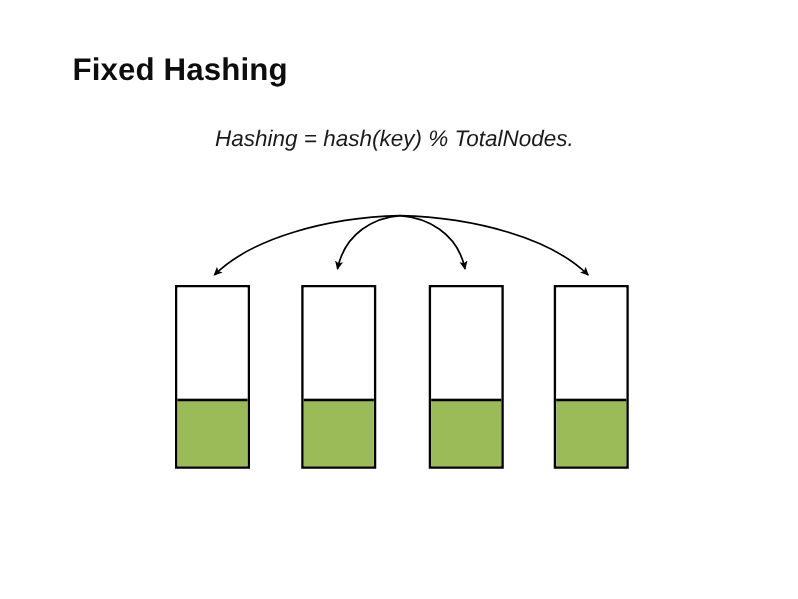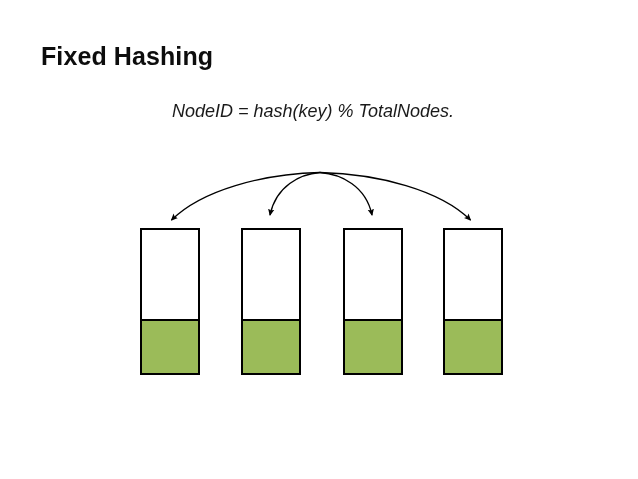--- a/index.html
+++ b/index.html
@@ -18,21 +18,21 @@
 
   #slide {
     position: absolute;
     inset: 0;
     background: #ffffff;
   }
 
   
   .slide-title {
     position: absolute;
-    left: 41px;
+    left: 58px;
     top: 42px;
     font-size: 25px;
     font-weight: bold;
     color: #0d0d0d;
     letter-spacing: 0.1px;
     white-space: nowrap;
   }
 
   
   .formula {
@@ -82,21 +82,21 @@
   #box-2 { left: 343px; top: 228px; }
   #box-3 { left: 443px; top: 228px; }
 </style>
 </head>
 <body>
 
 <div id="slide" style="background: rgb(255, 255, 255);">
 
   <div class="slide-title">Fixed Hashing</div>
 
-  <div class="formula">NodeID = hash(key) % TotalNodes.</div>
+  <div class="formula">Hashing = hash(key) % TotalNodes.</div>
 
   <svg class="arrows-layer" viewBox="0 0 638 479" width="638" height="479">
     <defs>
       <marker id="arrowhead" viewBox="0 0 10 10" refX="8.6" refY="5" markerWidth="5.2" markerHeight="5.2" orient="auto-start-reverse">
         <path d="M 0 0.4 L 10 5 L 0 9.6 L 2.2 5 Z" fill="#000000"></path>
       </marker>
     </defs>
 
     <path d="M 320 172.5 C 262 174 202 190 171.5 220" fill="none" stroke="#000000" stroke-width="1.35" marker-end="url(#arrowhead)"></path>
 

